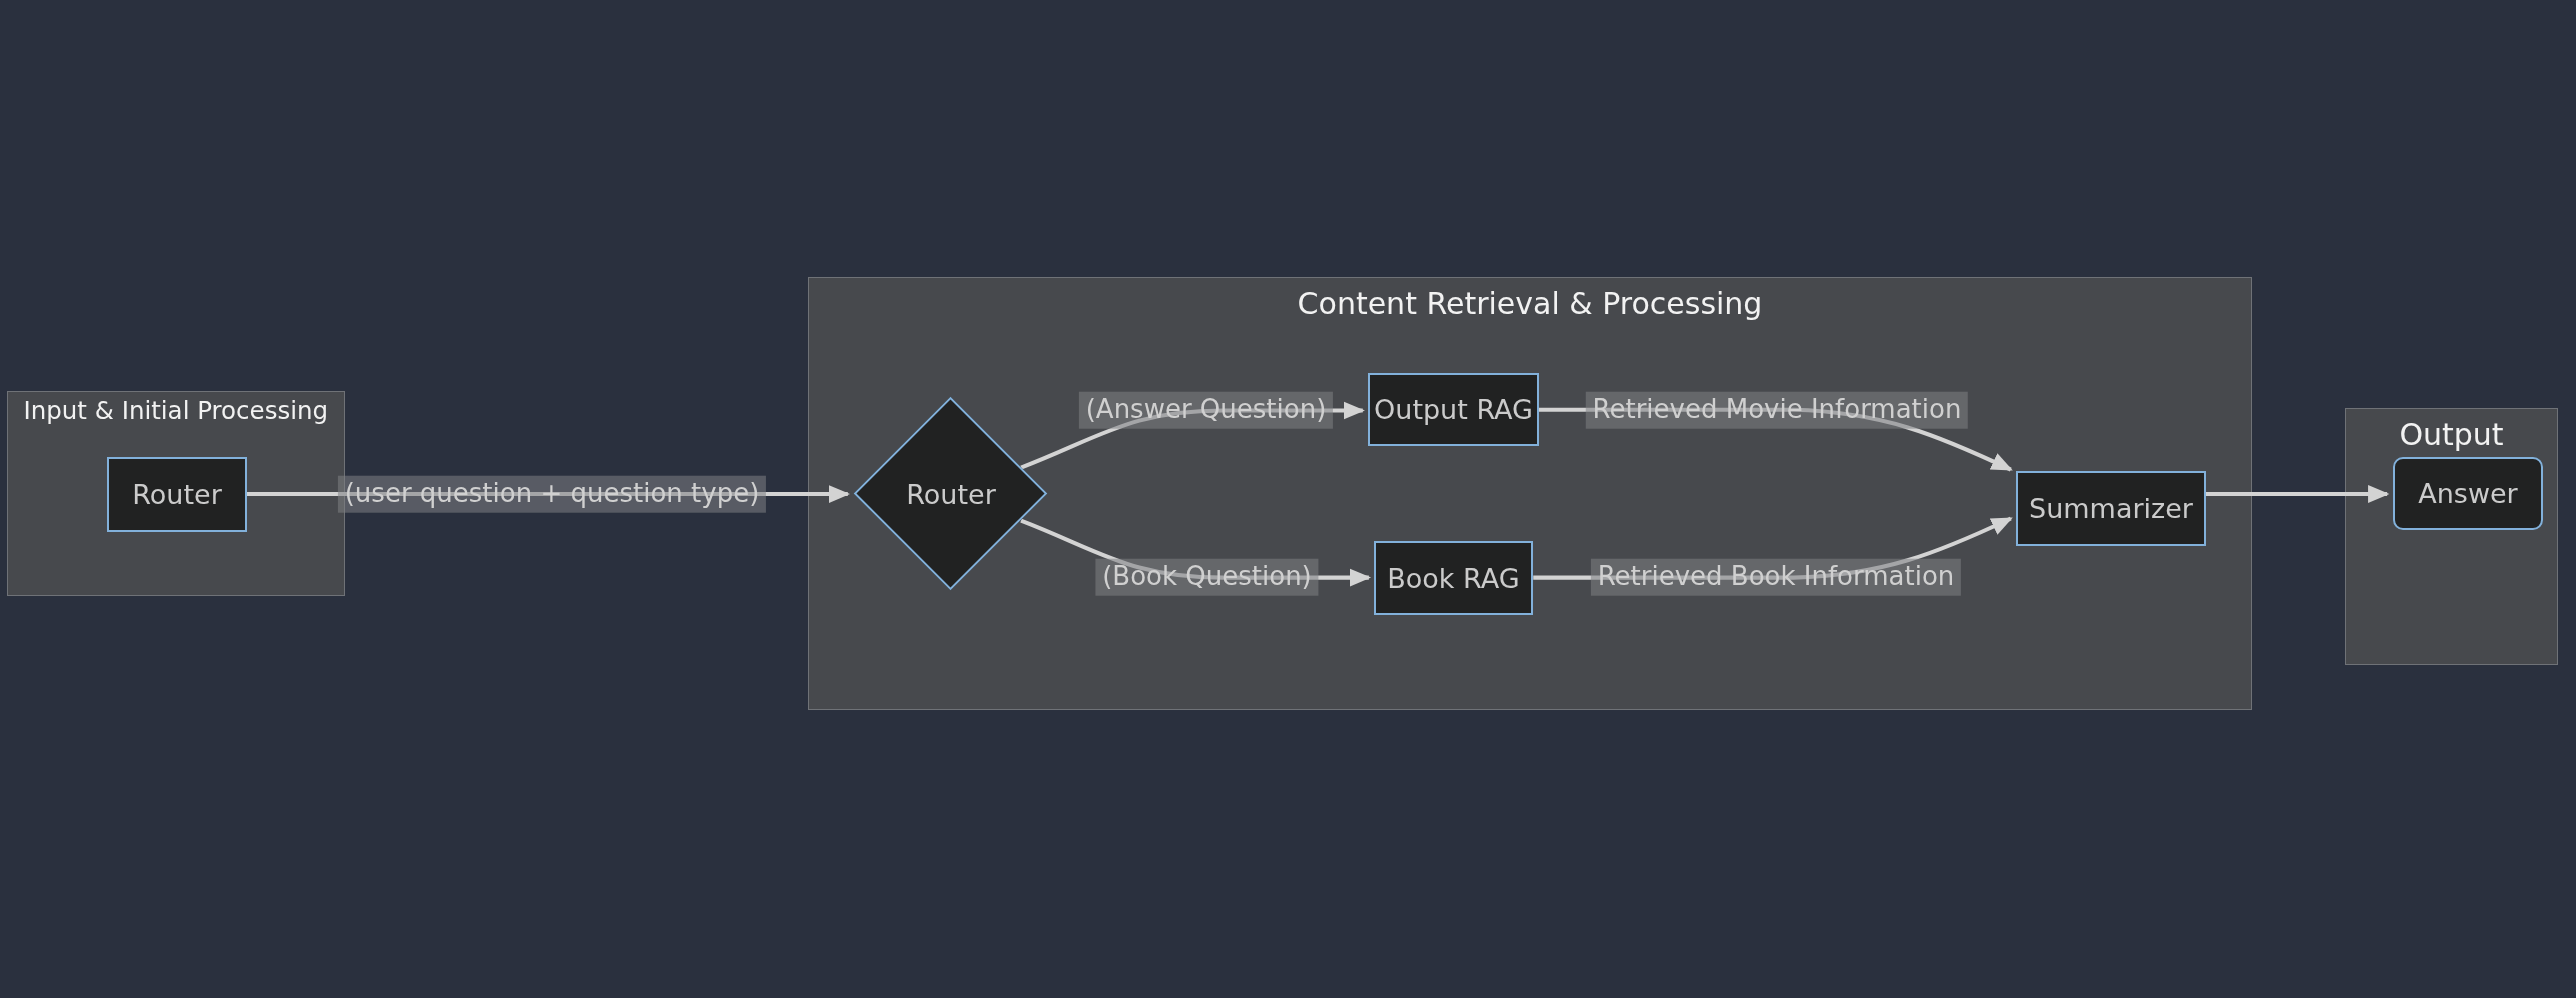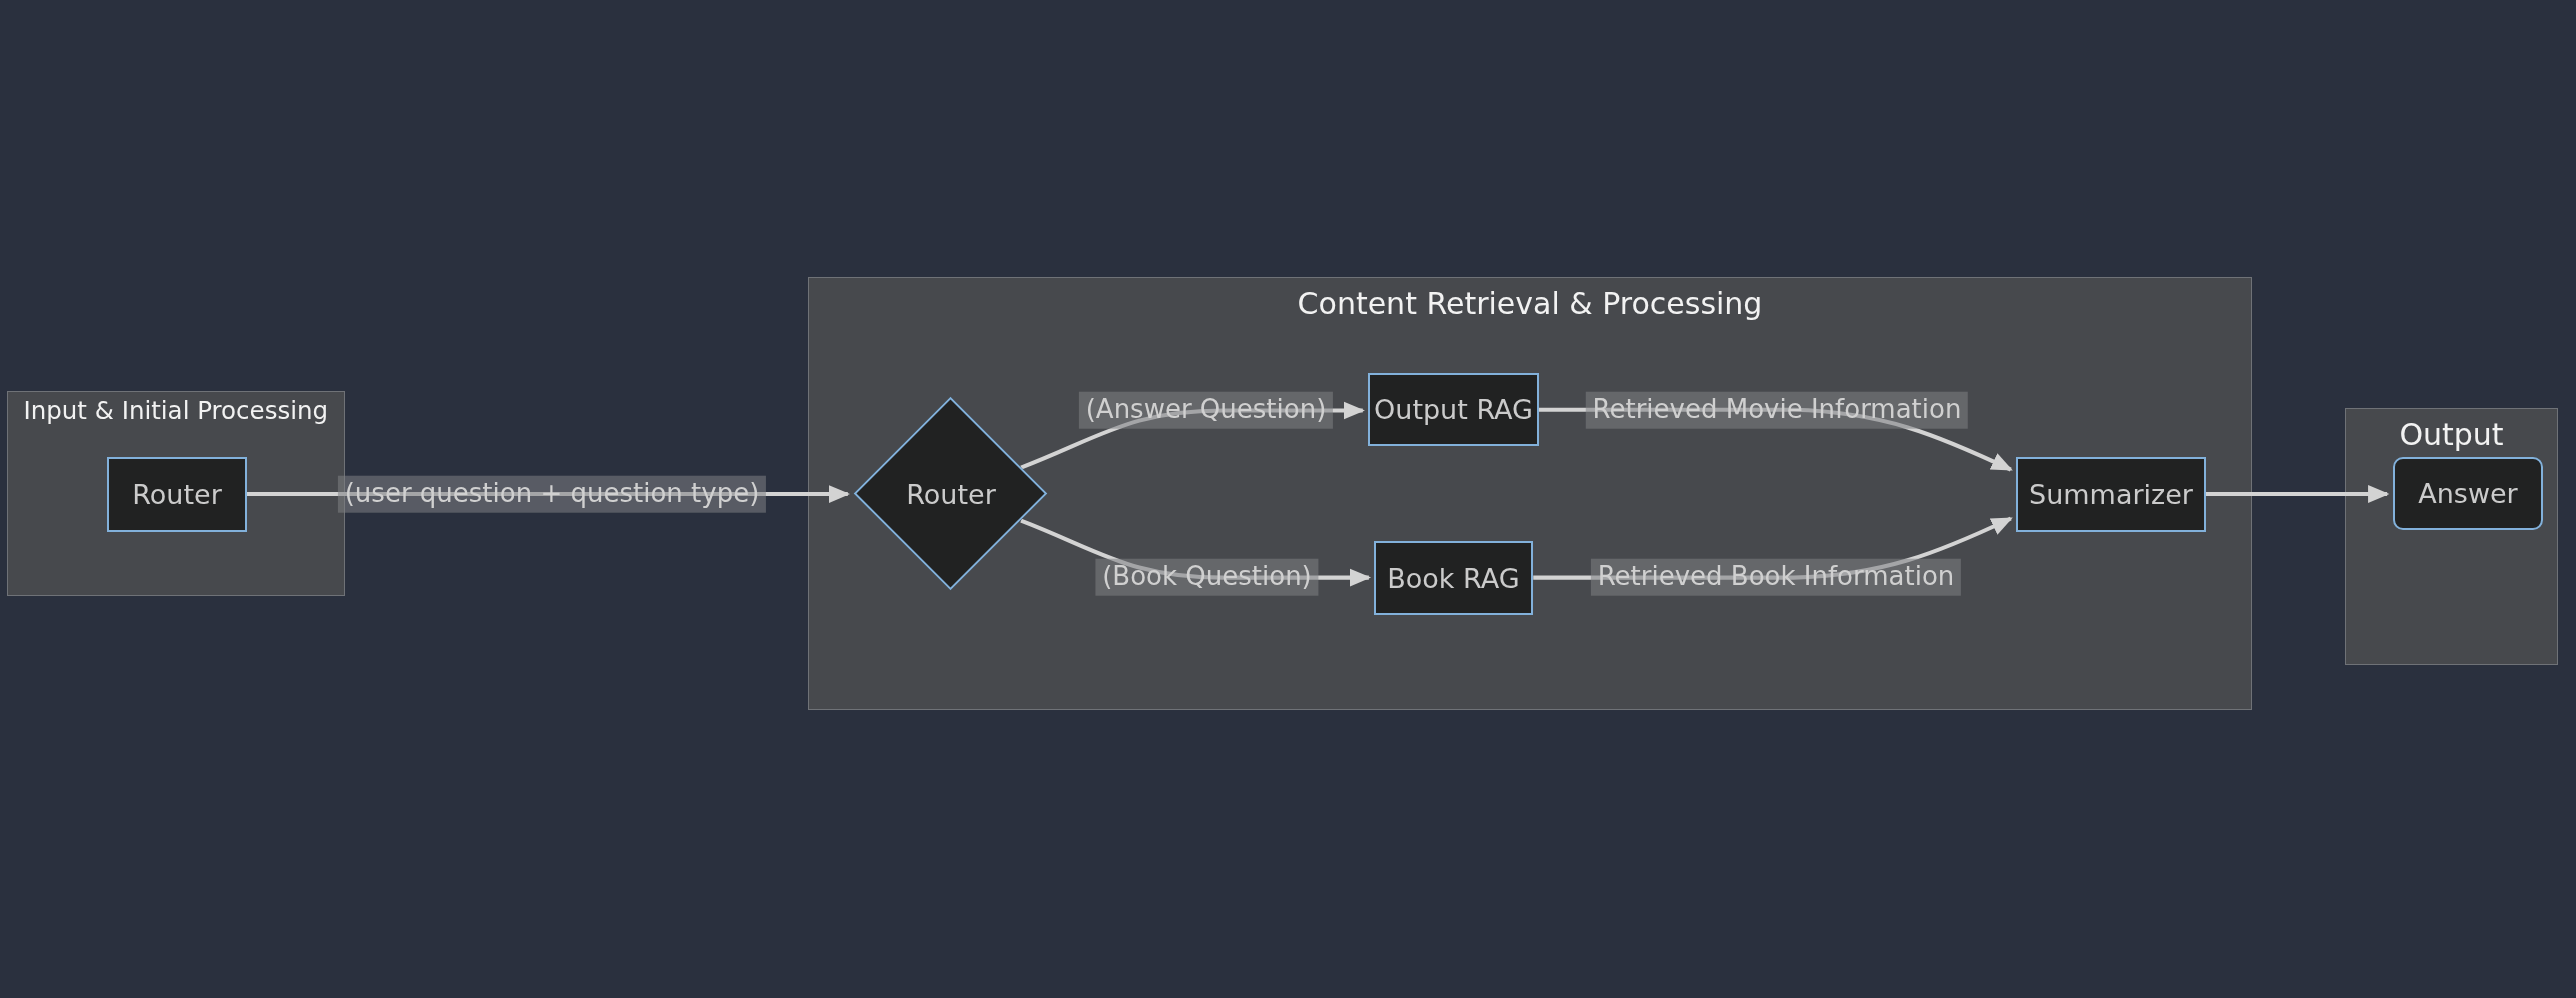--- a/index.html
+++ b/index.html
@@ -116,21 +116,21 @@
   <div class="diamond-label" style="left:951px;top:494px;">Router</div>
 
   <div class="node" style="left:1368px;top:373px;width:171px;height:73px;">
     <span>Output RAG</span>
   </div>
 
   <div class="node" style="left:1374px;top:541px;width:159px;height:74px;">
     <span>Book RAG</span>
   </div>
 
-  <div class="node" style="left:2016px;top:457px;width:190px;height:75px;">
+  <div class="node" style="left:2016px;top:471px;width:190px;height:75px;">
     <span>Summarizer</span>
   </div>
 
   <div class="node" style="left:2393px;top:457px;width:150px;height:73px;border-radius:10px;">
     <span>Answer</span>
   </div>
 
 </div>
 
 

